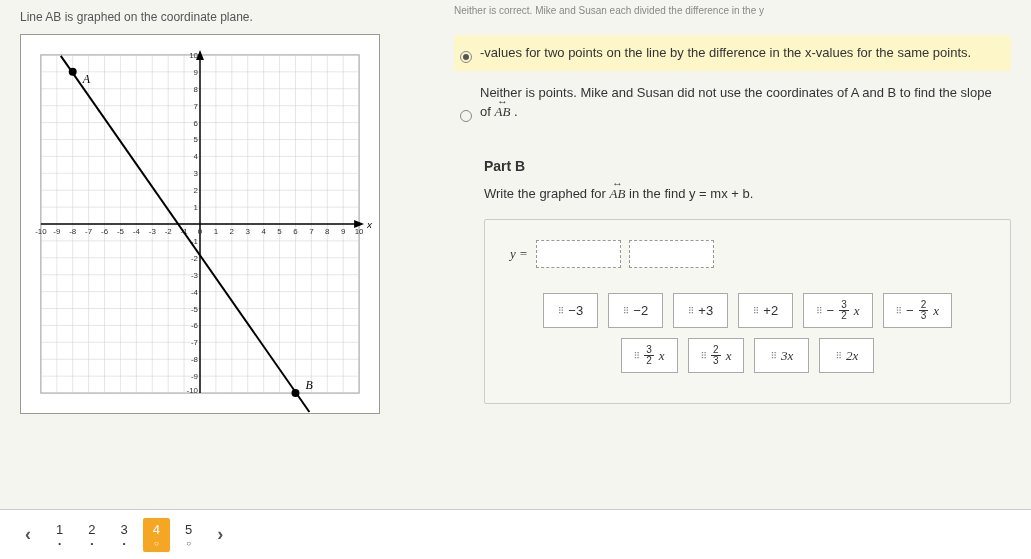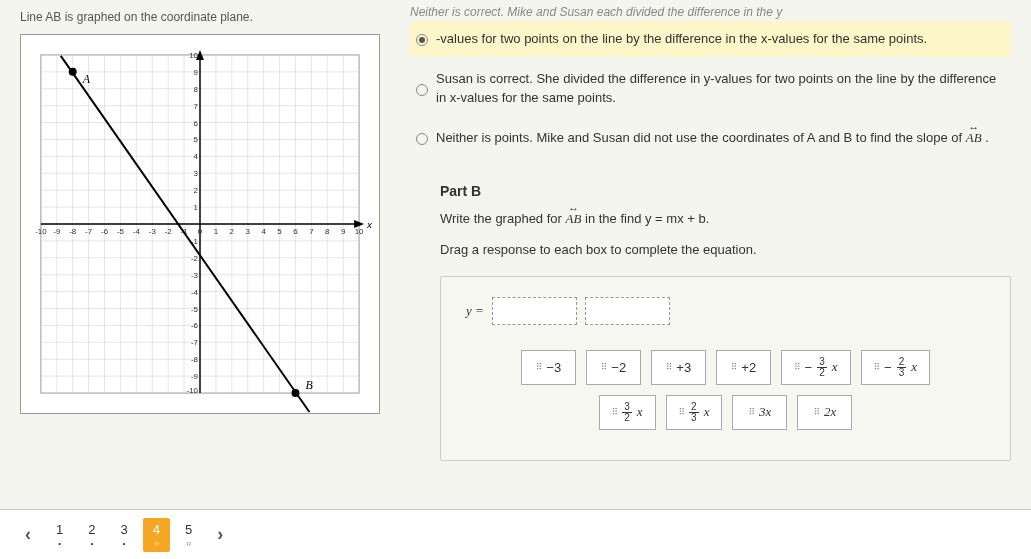--- a/index.html
+++ b/index.html
@@ -1,25 +1,25 @@
 <!DOCTYPE html>
 <html><head>
   <meta charset="utf-8">
   <style>
     * { box-sizing: border-box; margin: 0; padding: 0; }
     body { font-family: Arial, sans-serif; font-size: 13px; color: #333; background: #f5f5f0; width: 1031px; height: 559px; overflow: hidden; position: relative; }
-    .main { display: flex; height: 500px; }
+    .main { display: flex; height: 500px; gap: 44px; }
     .left-panel { width: 400px; padding: 10px 20px; }
     .right-panel { flex: 1; padding: 5px 20px 10px 10px; }
     .header-text { font-size: 12px; color: #555; margin-bottom: 10px; }
     
     .graph-container { border: 1px solid #999; background: #fff; width: 360px; height: 380px; position: relative; margin-top: 5px; }
     .graph-svg { width: 100%; height: 100%; }
     
-    .radio-option { display: flex; align-items: center; gap: 8px; padding: 8px 6px; margin-bottom: 4px; }
+    .radio-option { display: flex; align-items: flex-end; gap: 8px; padding: 8px 6px; margin-bottom: 4px; }
     .radio-option.selected { background: #fdf6c8; border-radius: 3px; }
     .radio-circle { width: 12px; height: 12px; border: 1px solid #888; border-radius: 50%; margin-top: 3px; flex-shrink: 0; display: flex; align-items: center; justify-content: center; }
     .radio-circle.filled::after { content: ''; width: 6px; height: 6px; background: #555; border-radius: 50%; display: block; }
     .option-text { font-size: 13px; line-height: 1.5; color: #333; }
     
     .part-label { font-weight: bold; font-size: 14px; margin: 28px 0 10px 30px; }
     .instruction { font-size: 13px; margin: 10px 0 10px 30px; line-height: 1.6; }
     
     .equation-area { border: 1px solid #ccc; background: #f7f7f2; padding: 20px 25px; margin: 15px 0 0 30px; border-radius: 2px; }
     .equation-row { display: flex; align-items: center; gap: 8px; margin-bottom: 25px; }
@@ -29,21 +29,21 @@
     .grip { color: #888; font-size: 9px; letter-spacing: -1px; }
     .frac { display: inline-flex; flex-direction: column; align-items: center; font-size: 10px; line-height: 1; }
     .frac .num { border-bottom: 1px solid #333; padding: 0 2px; }
     
     .bottom-nav { position: absolute; bottom: 0; left: 0; right: 0; height: 50px; background: #fff; border-top: 1px solid #ccc; display: flex; align-items: center; padding: 0 15px; gap: 5px; }
     .nav-arrow { font-size: 18px; color: #555; padding: 5px 10px; cursor: pointer; font-weight: bold; }
     .nav-item { display: flex; flex-direction: column; align-items: center; padding: 4px 10px; cursor: pointer; font-size: 13px; }
     .nav-item.active { background: #f5a623; color: #fff; border-radius: 2px; }
     .nav-dot { font-size: 8px; margin-top: 2px; }
     
-    .cutoff { font-size: 12px; color: #888; margin-bottom: 2px; font-style: italic; }
+    .cutoff { font-size: 10px; color: #888; margin-bottom: 19px; }
     .italic-var { font-style: italic; font-family: 'Times New Roman', serif; }
     .arrow-over { position: relative; display: inline-block; }
     .arrow-over::before { content: '↔'; position: absolute; top: -10px; left: 50%; transform: translateX(-50%); font-size: 11px; }
   </style>
 </head>
 <body>
 
 <div class="main">
   <div class="left-panel">
     <div class="header-text">Line AB is graphed on the coordinate plane.</div>
@@ -155,37 +155,32 @@
   </div>
 
   <div class="right-panel">
     <div class="cutoff">Neither is correct. Mike and Susan each divided the difference in the y</div>
 
     <div class="radio-option selected">
       <div class="radio-circle filled"></div>
       <div class="option-text"><span>-values for two points on the line by the difference in the x-values for the same points.</span></div>
     </div>
 
-    <div class="radio-option">
-      <div class="radio-circle"></div>
-      <div class="option-text">Susan is correct. She divided the difference in y-values for two points on the line by the difference in x-values for the same points.</div>
-    </div>
 
     <div class="radio-option">
       <div class="radio-circle"></div>
       <div class="option-text">
         <span>Neither is points. Mike and Susan did not use the coordinates of A and B to find the slope of </span><span class="italic-var arrow-over">AB</span><span> .</span>
       </div>
     </div>
 
     <div class="part-label">Part B</div>
     <div class="instruction">
       <span>Write the graphed for </span><span class="italic-var arrow-over">AB</span><span> in the find y = mx + b.</span>
     </div>
-    <div class="instruction">Drag a response to each box to complete the equation.</div>
 
     <div class="equation-area">
       <div class="equation-row">
         <span class="italic-var">y =</span>
         <div class="drop-target"></div>
         <div class="drop-target"></div>
       </div>
       <div class="tile-row">
         <div class="tile">
             <span class="grip">⠿</span>

